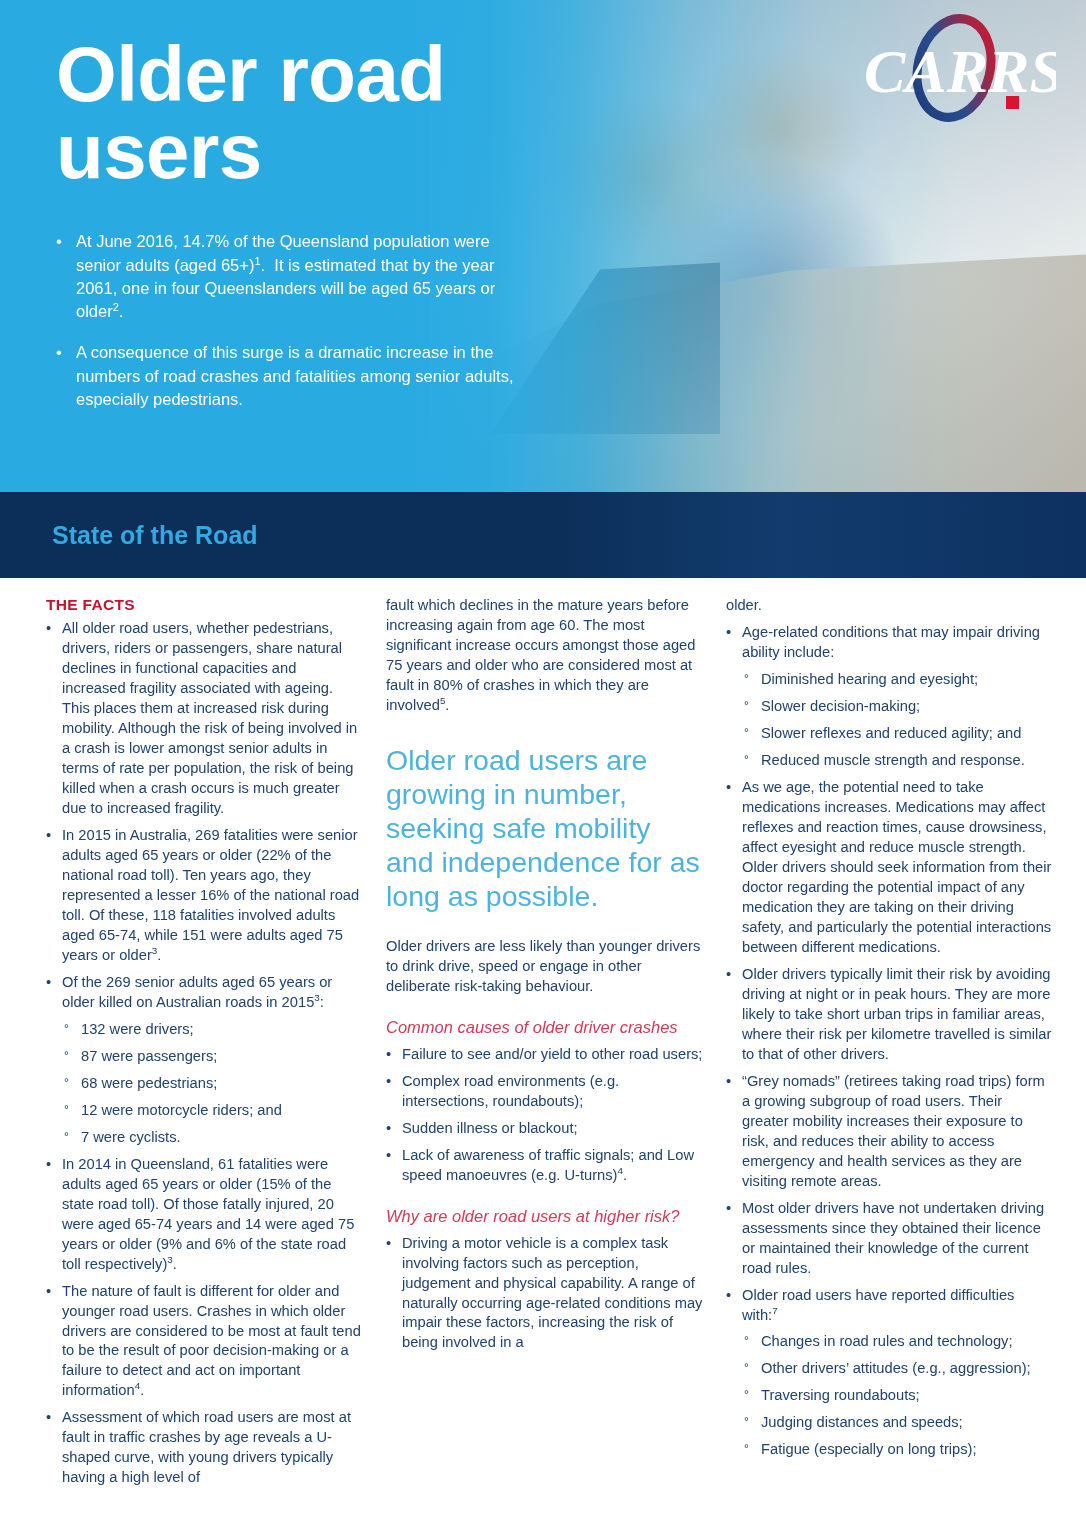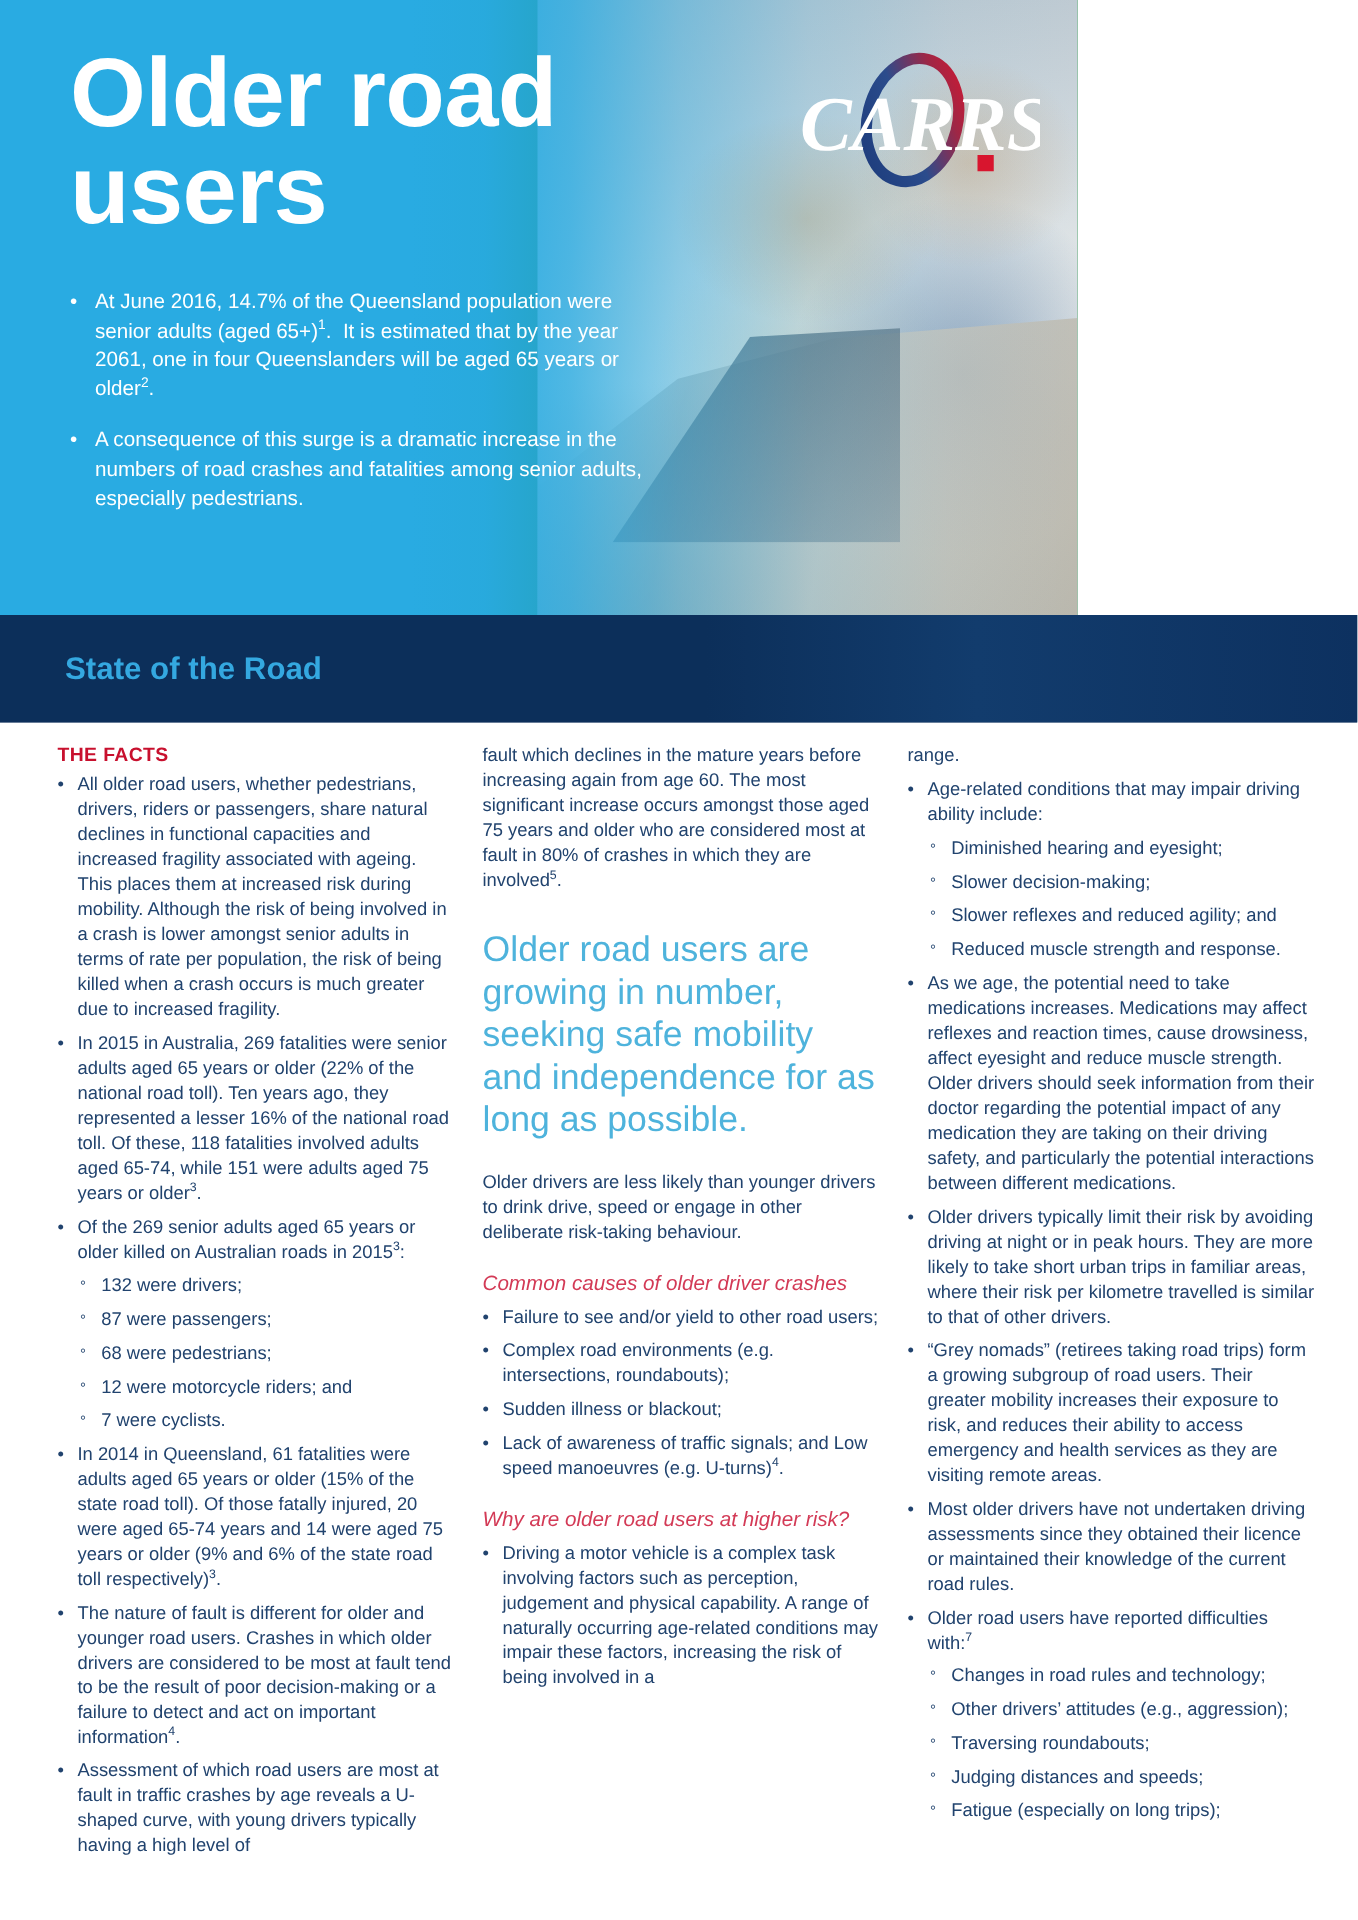--- a/index.html
+++ b/index.html
@@ -9,23 +9,23 @@
     height: 1536px;
     background: #ffffff;
     font-family: "Liberation Sans", sans-serif;
     overflow: hidden;
     position: relative;
   }
 
   
   .hero {
     position: relative;
-    width: 862px;
+    width: 1086px;
     height: 492px;
-    background: #15803d;
+    background: #ef4444;
     overflow: hidden;
   }
 
   
   .hero-photo {
     position: absolute;
     inset: 0 0 0 430px;
     background:
       
       linear-gradient(175deg, #b9c6cf 0%, #cdd6dc 26%, #dfe4e6 45%, #eceeed 60%, #e3e2dc 100%);
@@ -86,21 +86,21 @@
     color: #ffffff;
     font-size: 16.5px;
     line-height: 1.41;
     margin-bottom: 18px;
   }
   .hero-bullet .dot { width: 20px; flex: 0 0 20px; }
 
   
   .logo {
     position: absolute;
-    right: 30px; top: 40px;
+    right: 30px; top: 12px;
     width: 200px; height: 132px;
     z-index: 5;
   }
 
   
   .banner {
     width: 1086px;
     height: 86px;
     background: #0c2f5a;
     display: flex;
@@ -328,21 +328,21 @@
     <div class="sub-head">Why are older road users at higher risk?</div>
     <ul>
       <li class="bullet">
         <span class="mark">•</span>
         <span class="txt">Driving a motor vehicle is a complex task involving factors such as perception, judgement and physical capability. A range of naturally occurring age-related conditions may impair these factors, increasing the risk of being involved in a</span>
       </li>
     </ul>
   </div>
 
   <div class="col col-3">
-    <p class="para">range.</p>
+    <p class="para">older.</p>
     <ul>
       <li class="bullet">
         <span class="mark">•</span>
         <span class="txt">Age-related conditions that may impair driving ability include:</span>
       </li>
       <li class="subbullet">
         <span class="mark">°</span>
         <span class="txt">Diminished hearing and eyesight;</span>
       </li>
       <li class="subbullet">

